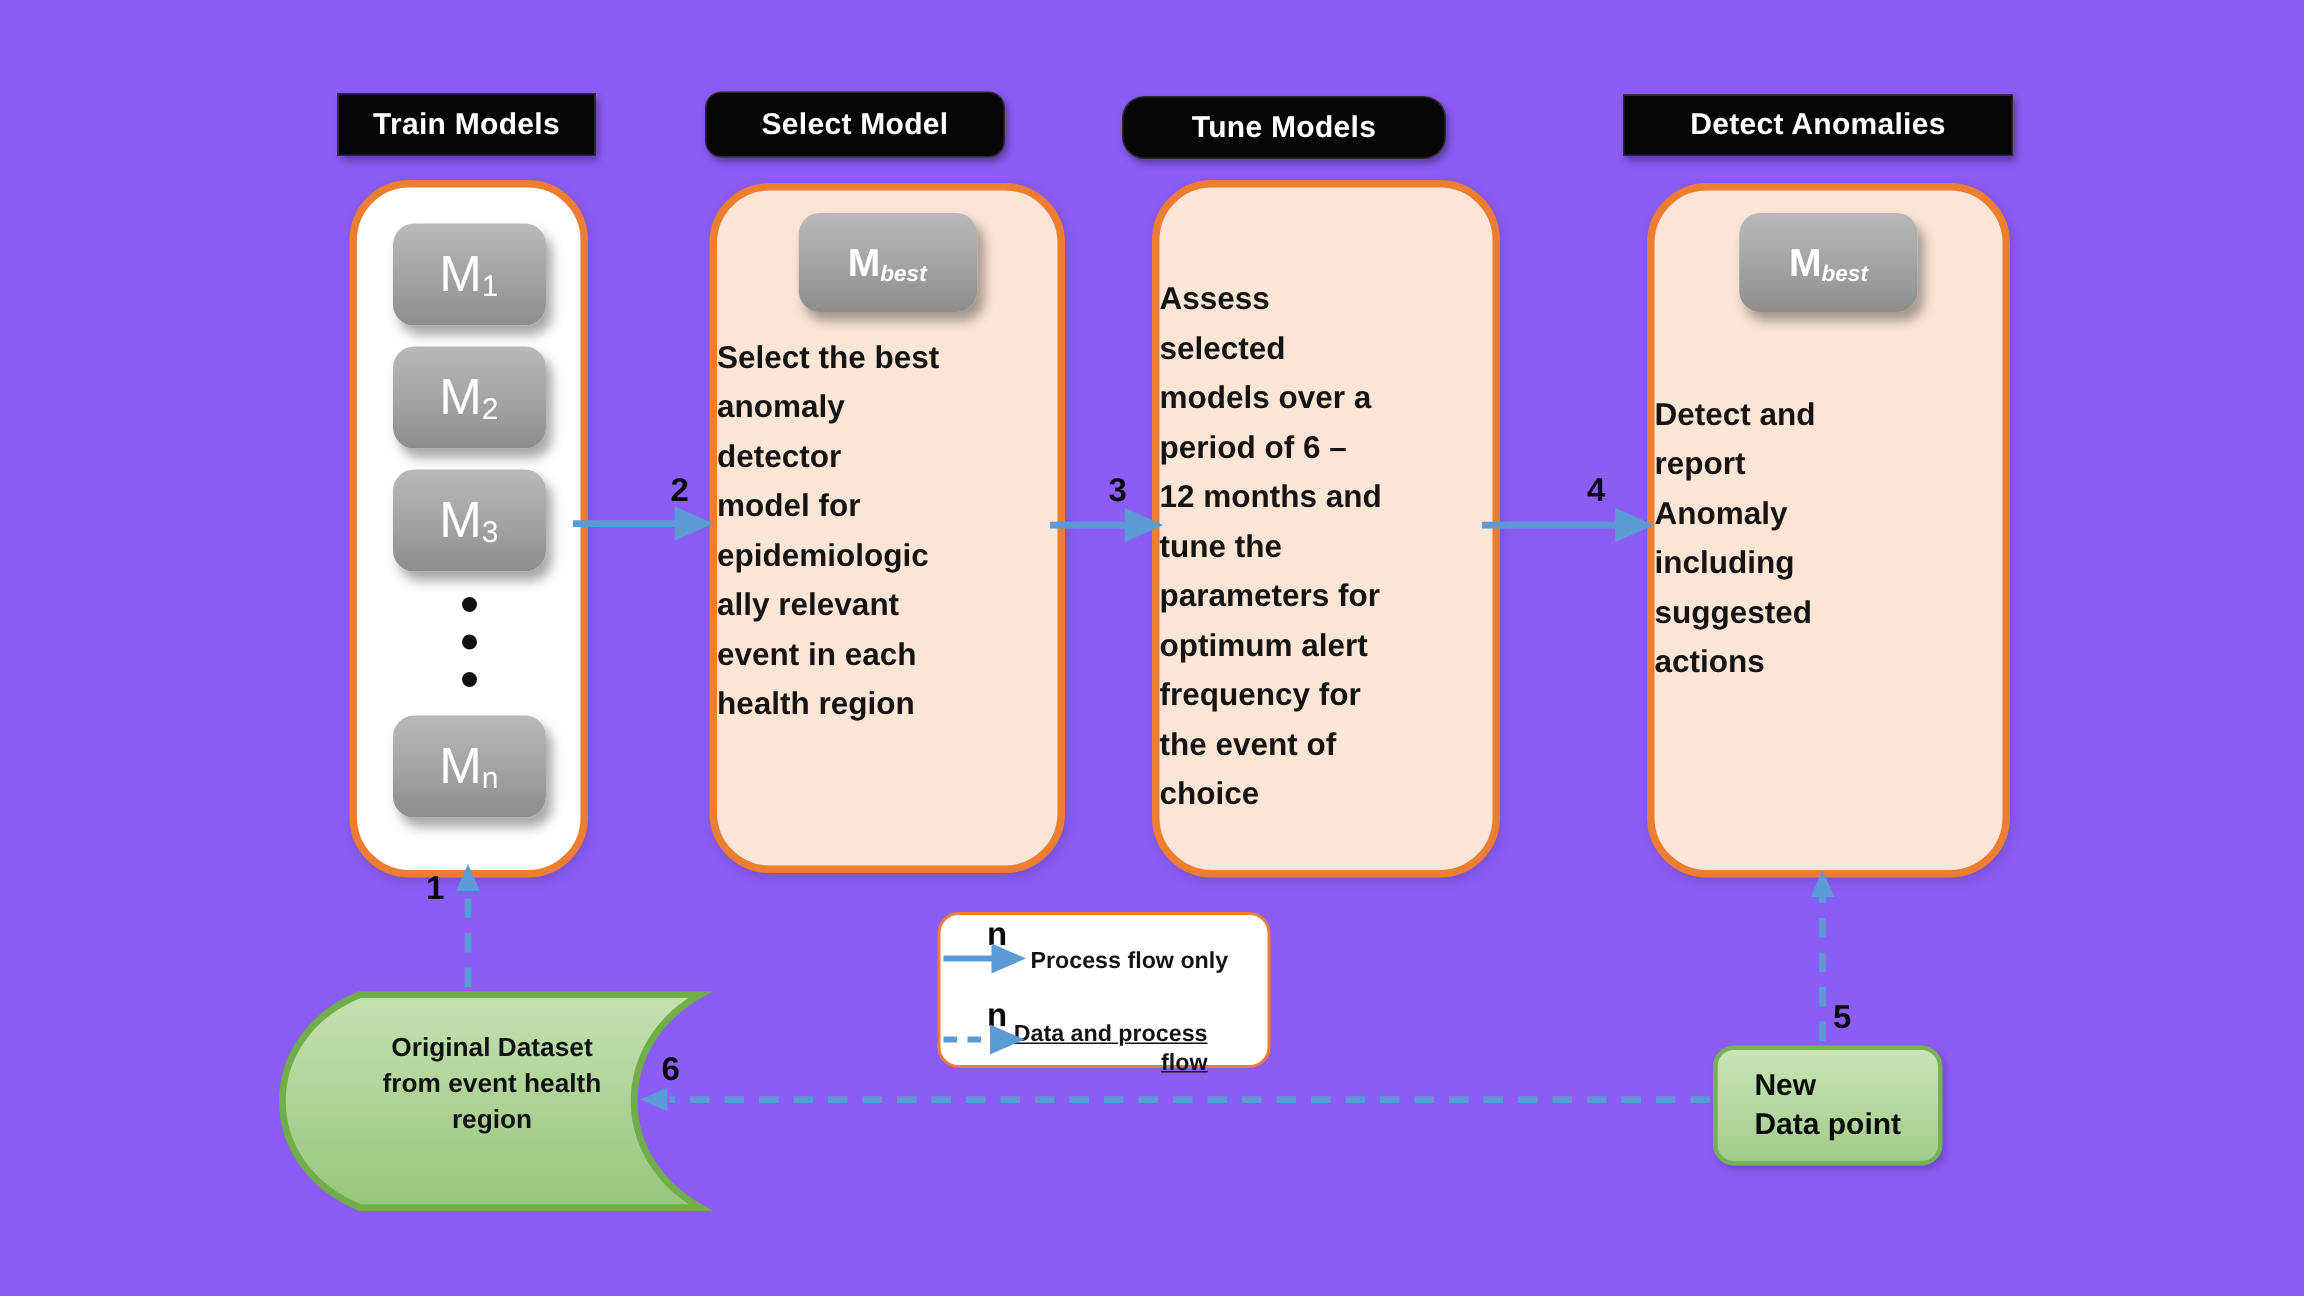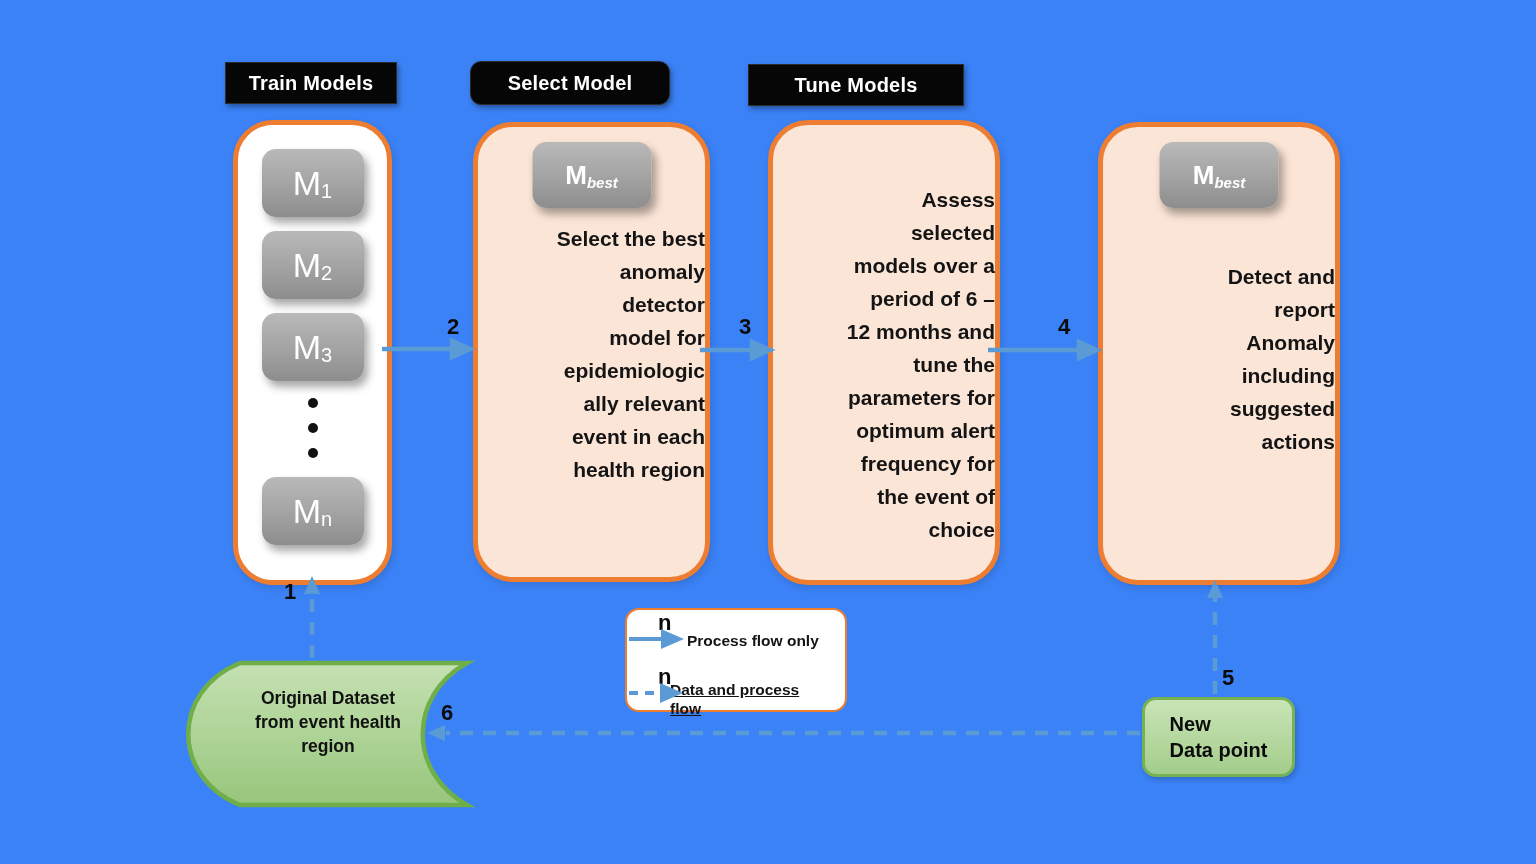--- a/index.html
+++ b/index.html
@@ -1,25 +1,25 @@
 <!DOCTYPE html>
 <html><head>
 <meta charset="utf-8">
 <style>
   html,body{margin:0;padding:0;background:#ffffff;}
-  .canvas{position:relative;width:1536px;height:864px;background:#3b82f6;
+  .canvas{position:relative;width:1536px;height:864px;background:#8b5cf6;
           font-family:"Liberation Sans",sans-serif;overflow:hidden;}
 
   
   .hdr{position:absolute;background:#060606;color:#ffffff;font-weight:bold;font-size:20px;
        display:flex;align-items:center;justify-content:center;border:1px solid #2b2b2b;
        box-shadow:2px 3px 5px rgba(0,0,0,0.35);letter-spacing:0.2px;}
   #hdr1{left:225px;top:62px;width:170px;height:40px;}
   #hdr2{left:470px;top:61px;width:198px;height:42px;border-radius:11px;}
-  #hdr3{left:748px;top:64px;width:214px;height:40px;}
+  #hdr3{left:748px;top:64px;width:214px;height:40px;border-radius:15px;}
   #hdr4{left:1082px;top:63px;width:258px;height:39px;}
 
   
   .stage{position:absolute;border:5px solid #ED7D31;border-radius:40px;
          box-shadow:2px 3px 7px rgba(0,0,0,0.13);}
   #stage1{left:233px;top:120px;width:149px;height:455px;background:#ffffff;}
   #stage2{left:473px;top:122px;width:227px;height:450px;background:#FBE5D6;}
   #stage3{left:768px;top:120px;width:222px;height:455px;background:#FBE5D6;}
   #stage4{left:1098px;top:122px;width:232px;height:453px;background:#FBE5D6;}
 
@@ -32,37 +32,37 @@
   .m-chip .sub{font-size:20px;margin-top:16px;}
   .best-chip{width:119px;height:66px;font-size:26px;font-weight:bold;top:15px;}
   .best-chip .sub{font-size:15px;margin-top:14px;font-style:italic;}
   #chipM1{top:24px;} #chipM2{top:106px;} #chipM3{top:188px;} #chipMn{top:352px;}
 
   
   .dots{position:absolute;left:50%;transform:translateX(-50%);top:273px;width:10px;}
   .dots .dot{width:10px;height:10px;border-radius:50%;background:#111;margin-bottom:15px;}
 
   
-  .body-text{position:absolute;left:0;right:0;text-align:right;font-weight:bold;color:#141414;
+  .body-text{position:absolute;left:0;right:0;text-align:left;font-weight:bold;color:#141414;
              font-size:21px;line-height:33px;white-space:pre-line;}
   #stage2 .body-text{top:95px;}
   #stage3 .body-text{top:58px;}
   #stage4 .body-text{top:133px;}
 
   
   .num{position:absolute;font-weight:bold;font-size:22px;color:#0a0a0a;}
   #num1{left:284px;top:579px;} #num2{left:447px;top:314px;} #num3{left:739px;top:314px;}
   #num4{left:1058px;top:314px;} #num5{left:1222px;top:665px;} #num6{left:441px;top:700px;}
 
   
   #legend{position:absolute;left:625px;top:608px;width:218px;height:100px;background:#ffffff;
           border:2.5px solid #ED7D31;border-radius:14px;}
   .legend-n{position:absolute;font-weight:bold;font-size:22px;color:#0a0a0a;}
   #ln1{left:31px;top:0px;} #ln2{left:31px;top:54px;}
-  .legend-label{position:absolute;font-weight:bold;font-size:15.5px;line-height:19px;color:#141414;}
+  .legend-label{position:absolute;font-weight:bold;font-size:15.5px;line-height:19px;color:#141414;text-align:right;}
   #ll1{left:60px;top:21px;}
   #ll2{left:43px;top:70px;width:135px;text-decoration:underline;}
 
   
   #newdata{position:absolute;left:1142px;top:697px;width:147px;height:74px;
            background:linear-gradient(180deg,#C9E4B6 0%,#A3CD8B 100%);
            border:3.5px solid #76B254;border-radius:14px;
            display:flex;align-items:center;justify-content:center;text-align:left;
            font-weight:bold;font-size:20px;line-height:26px;white-space:pre-line;color:#0a0a0a;
            box-shadow:2px 3px 5px rgba(0,0,0,0.18);}
@@ -75,20 +75,21 @@
   .overlay{position:absolute;left:0;top:0;pointer-events:none;}
 </style>
 </head>
 <body>
 
 <div class="canvas">
 
   <div class="hdr" id="hdr1">Train Models</div>
   <div class="hdr" id="hdr2">Select Model</div>
   <div class="hdr" id="hdr3">Tune Models</div>
+  <div class="hdr" id="hdr4">Detect Anomalies</div>
 
   <div class="stage" id="stage1">
     <div class="chip m-chip" id="chipM1">
       <span>M</span>
         <span class="sub">1</span>
     </div>
     <div class="chip m-chip" id="chipM2">
       <span>M</span>
         <span class="sub">2</span>
     </div>

